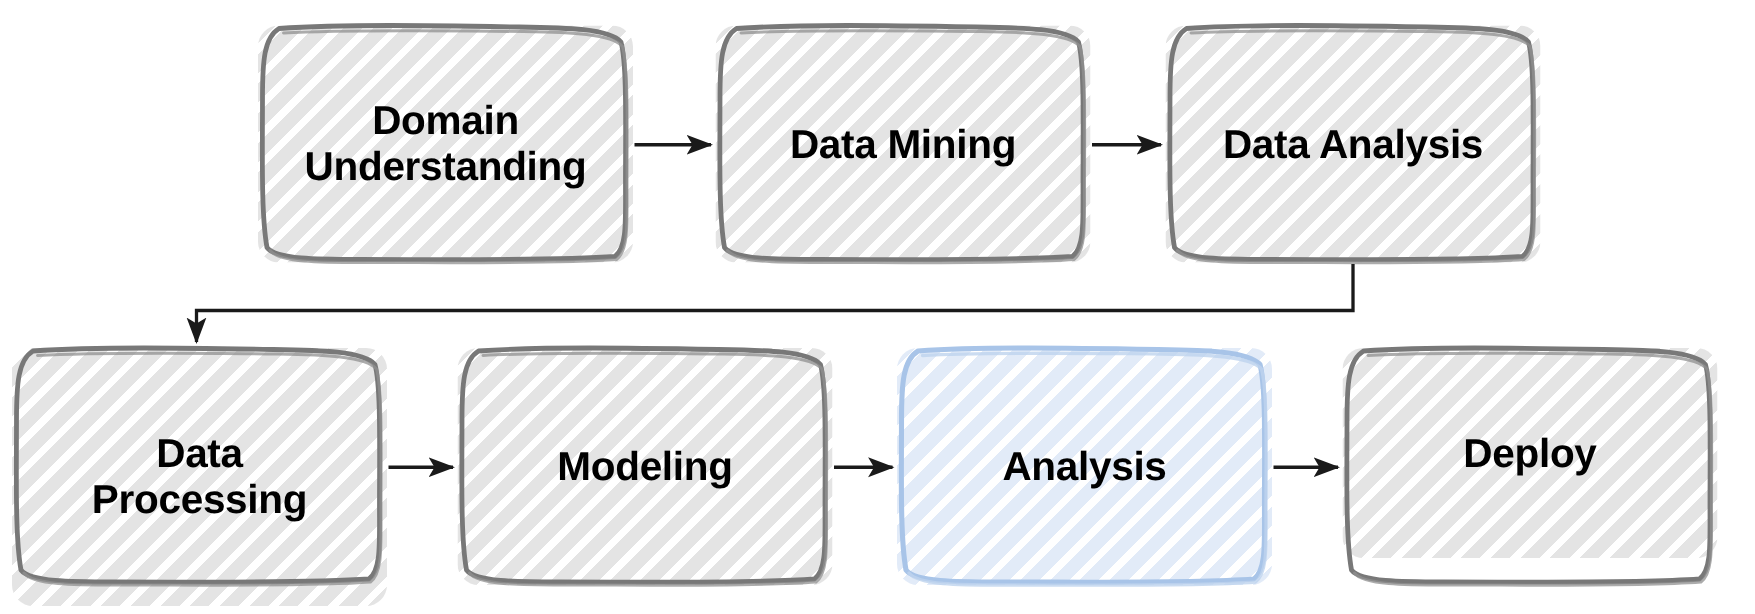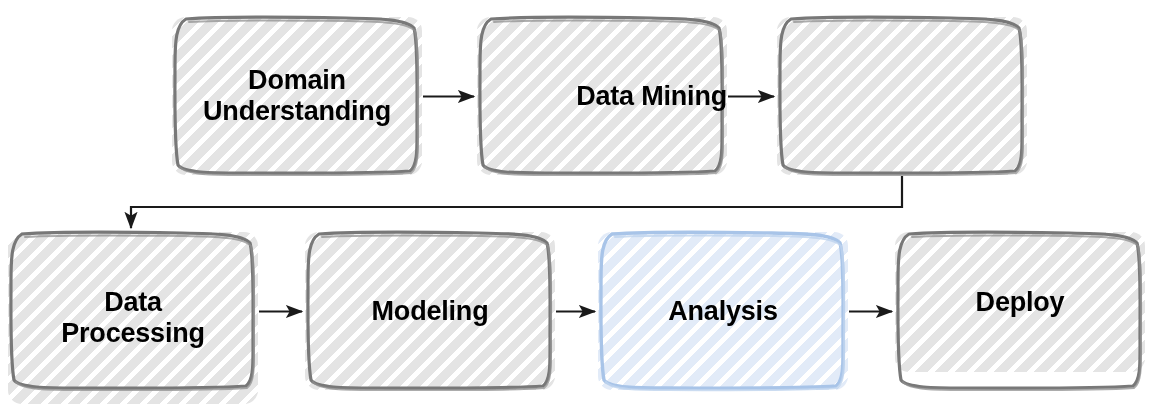--- a/index.html
+++ b/index.html
@@ -91,35 +91,36 @@
   <div class="node grey" id="node-domain-understanding" style="left:172px; top:17px; width:250px; height:158px;">
     <div class="hatch"></div>
     <svg class="rough" viewBox="0 0 258 166" preserveAspectRatio="none">
       <path d="M18,6 C60,3 120,4 178,5 C210,5.5 238,6 246,15 C250,30 249,70 249,110 C249,135 250,152 242,158 C200,161 130,160 72,160 C44,160 16,160 10,152 C6,130 7,90 7,52 C7,28 8,12 18,6 Z" fill="none" stroke="#787878" stroke-width="3.2" stroke-linecap="round" stroke-linejoin="round"></path>
       <path d="M21,9 C64,6.5 124,7.5 181,8 C212,8.5 240,9.5 247,18 C251,33 250,73 250,112 C250,137 251,154 243,160 C202,163 132,162 74,162 C46,162 18,162 12,154" fill="none" stroke="#909090" stroke-width="2" stroke-linecap="round" stroke-linejoin="round" opacity="0.75"></path>
     </svg>
     <div class="label">Domain
 Understanding</div>
   </div>
 
-  <div class="node grey" id="node-data-mining" style="left:477px; top:17px; width:250px; height:158px;justify-content:flex-end;">
+  <div class="node grey" id="node-data-mining" style="left:477px; top:17px; width:250px; height:158px;">
     <div class="hatch"></div>
     <svg class="rough" viewBox="0 0 258 166" preserveAspectRatio="none">
       <path d="M18,6 C60,3 120,4 178,5 C210,5.5 238,6 246,15 C250,30 249,70 249,110 C249,135 250,152 242,158 C200,161 130,160 72,160 C44,160 16,160 10,152 C6,130 7,90 7,52 C7,28 8,12 18,6 Z" fill="none" stroke="#787878" stroke-width="3.2" stroke-linecap="round" stroke-linejoin="round"></path>
       <path d="M21,9 C64,6.5 124,7.5 181,8 C212,8.5 240,9.5 247,18 C251,33 250,73 250,112 C250,137 251,154 243,160 C202,163 132,162 74,162 C46,162 18,162 12,154" fill="none" stroke="#909090" stroke-width="2" stroke-linecap="round" stroke-linejoin="round" opacity="0.75"></path>
     </svg>
     <div class="label">Data Mining</div>
   </div>
 
   <div class="node grey" id="node-data-analysis" style="left:777px; top:17px; width:250px; height:158px;">
     <div class="hatch"></div>
     <svg class="rough" viewBox="0 0 258 166" preserveAspectRatio="none">
       <path d="M18,6 C60,3 120,4 178,5 C210,5.5 238,6 246,15 C250,30 249,70 249,110 C249,135 250,152 242,158 C200,161 130,160 72,160 C44,160 16,160 10,152 C6,130 7,90 7,52 C7,28 8,12 18,6 Z" fill="none" stroke="#787878" stroke-width="3.2" stroke-linecap="round" stroke-linejoin="round"></path>
       <path d="M21,9 C64,6.5 124,7.5 181,8 C212,8.5 240,9.5 247,18 C251,33 250,73 250,112 C250,137 251,154 243,160 C202,163 132,162 74,162 C46,162 18,162 12,154" fill="none" stroke="#909090" stroke-width="2" stroke-linecap="round" stroke-linejoin="round" opacity="0.75"></path>
     </svg>
+    <div class="label">Data Analysis</div>
   </div>
 
   <div class="node grey" id="node-data-processing" style="left:8px; top:232px; width:250px; height:172px;">
     <div class="hatch"></div>
     <svg class="rough" viewBox="0 0 258 166" preserveAspectRatio="none">
       <path d="M18,6 C60,3 120,4 178,5 C210,5.5 238,6 246,15 C250,30 249,70 249,110 C249,135 250,152 242,158 C200,161 130,160 72,160 C44,160 16,160 10,152 C6,130 7,90 7,52 C7,28 8,12 18,6 Z" fill="none" stroke="#787878" stroke-width="3.2" stroke-linecap="round" stroke-linejoin="round"></path>
       <path d="M21,9 C64,6.5 124,7.5 181,8 C212,8.5 240,9.5 247,18 C251,33 250,73 250,112 C250,137 251,154 243,160 C202,163 132,162 74,162 C46,162 18,162 12,154" fill="none" stroke="#909090" stroke-width="2" stroke-linecap="round" stroke-linejoin="round" opacity="0.75"></path>
     </svg>
     <div class="label">Data
 Processing</div>

